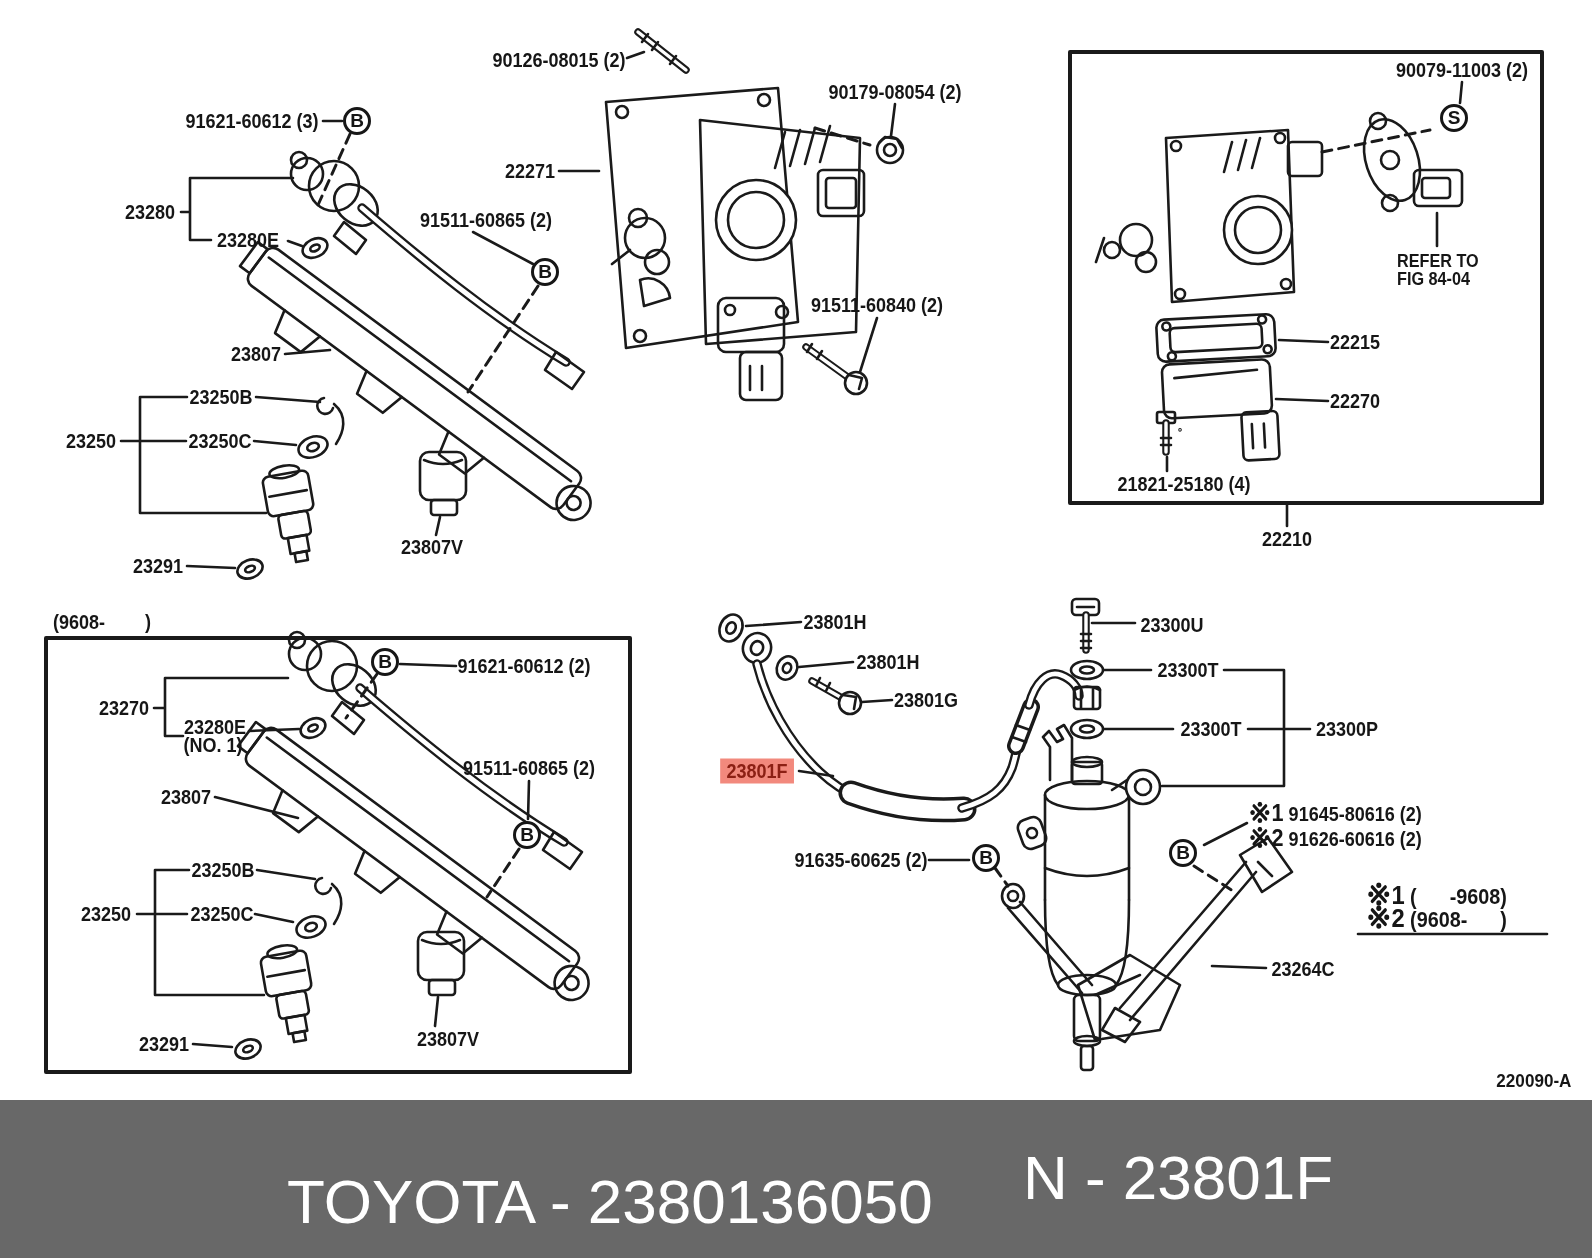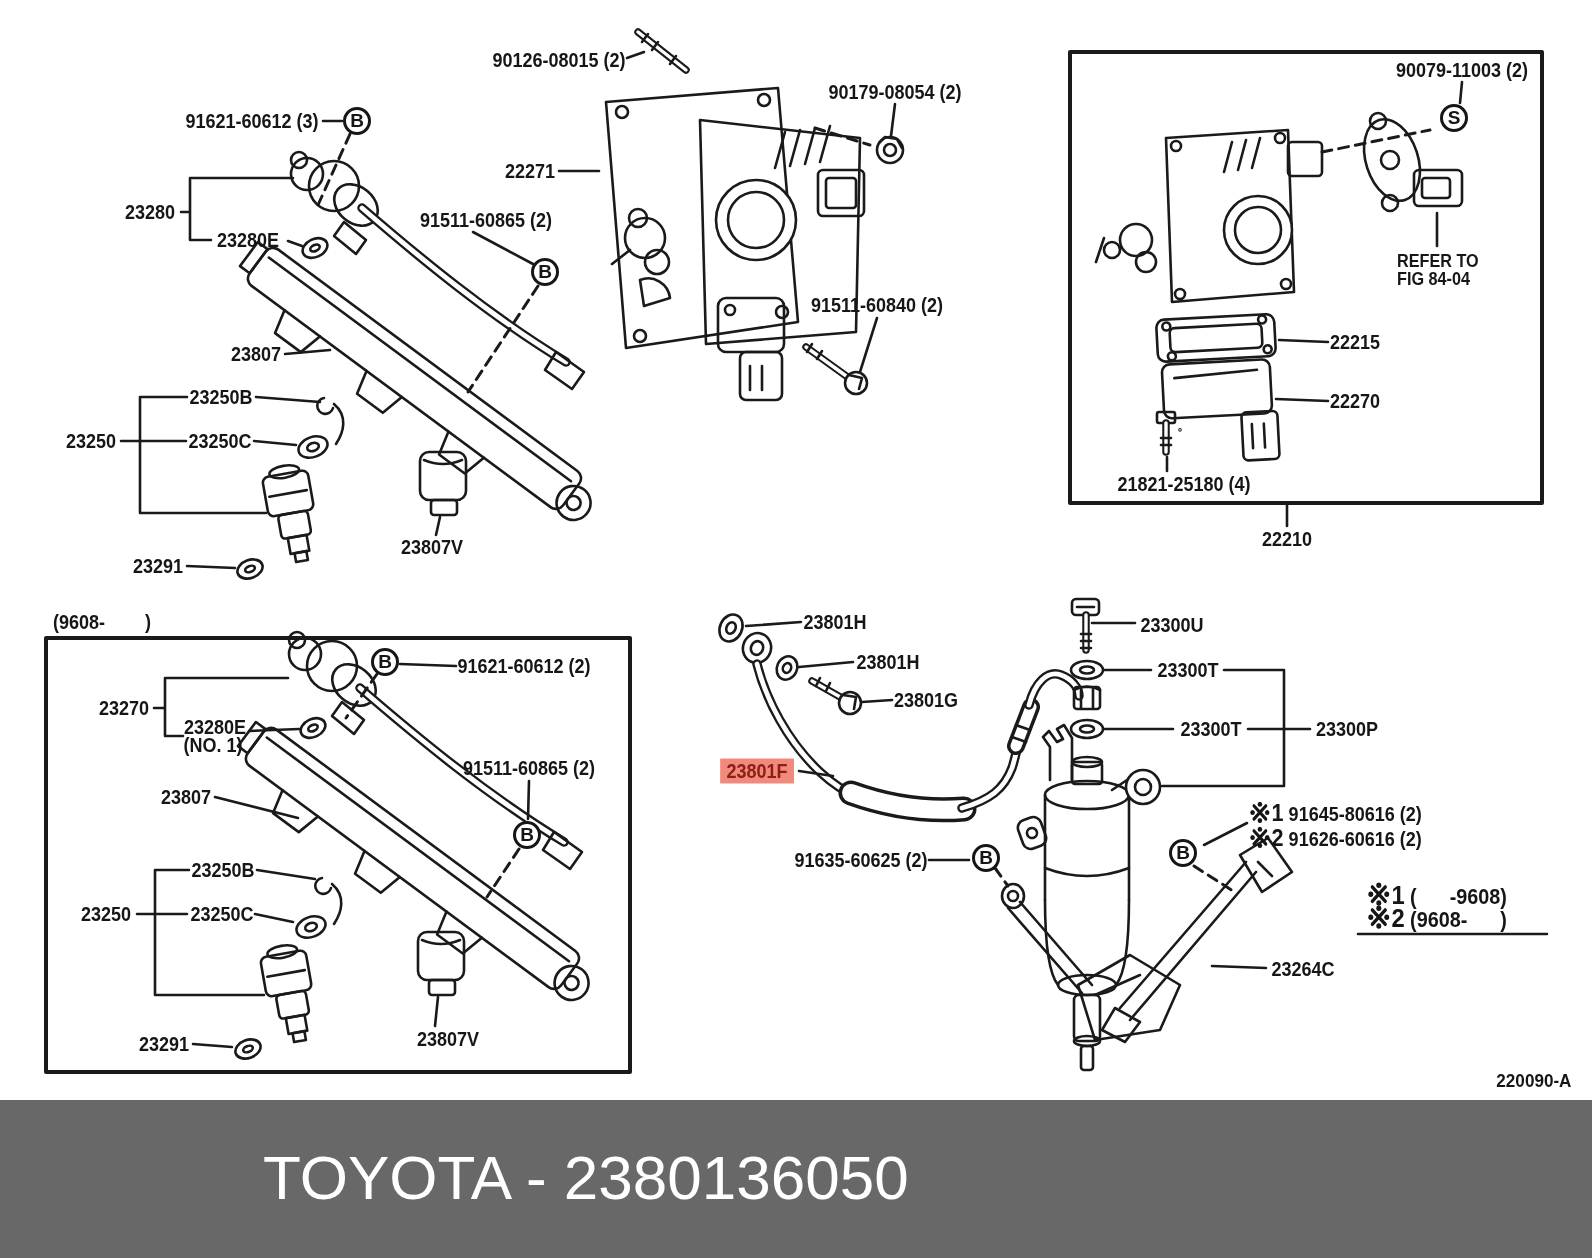--- a/index.html
+++ b/index.html
@@ -27,21 +27,21 @@
   .label.hl{background:#F2897D;color:#8C2014;padding:2px 7px;}
   .label .refnum{font-size:1.2em;}
   .refmark{display:inline-block;vertical-align:-2px;margin-right:2px;}
   .callout{position:absolute;width:28px;height:28px;border:3.2px solid #161616;border-radius:50%;
            display:flex;align-items:center;justify-content:center;background:#fff;
            font:700 19px "Liberation Sans",sans-serif;color:#161616;
            transform:translate(-50%,-50%);box-sizing:border-box;}
   .footer{position:absolute;left:0;top:1100px;width:1592px;height:158px;background:#686868;}
   .footer span{position:absolute;top:50%;transform:translateY(-52%);
                font:400 62px/1 "Liberation Sans",sans-serif;color:#ffffff;white-space:pre;}
-  .f-left{left:263px;}
+  .f-left{left:287px;margin-top:24px;}
   .f-right{left:1023px;}
 </style>
 </head>
 <body>
 
 <div class="stage">
 
 <svg id="art" width="1592" height="1258" viewBox="0 0 1592 1258">
 
   <rect class="box" x="1070" y="52" width="472" height="451"></rect>
@@ -398,15 +398,16 @@
       <div class="callout" style="left: 545px; top: 272px;">B</div>
       <div class="callout" style="left: 1454px; top: 118px;">S</div>
       <div class="callout" style="left: 385px; top: 662px;">B</div>
       <div class="callout" style="left: 527px; top: 835px;">B</div>
       <div class="callout" style="left: 986px; top: 858px;">B</div>
       <div class="callout" style="left: 1183px; top: 853px;">B</div>
     </div>
 
 <div class="footer">
   <span class="f-left">TOYOTA - 2380136050</span>
+  <span class="f-right">N - 23801F</span>
 </div>
 
 </div>
 
 </body></html>

